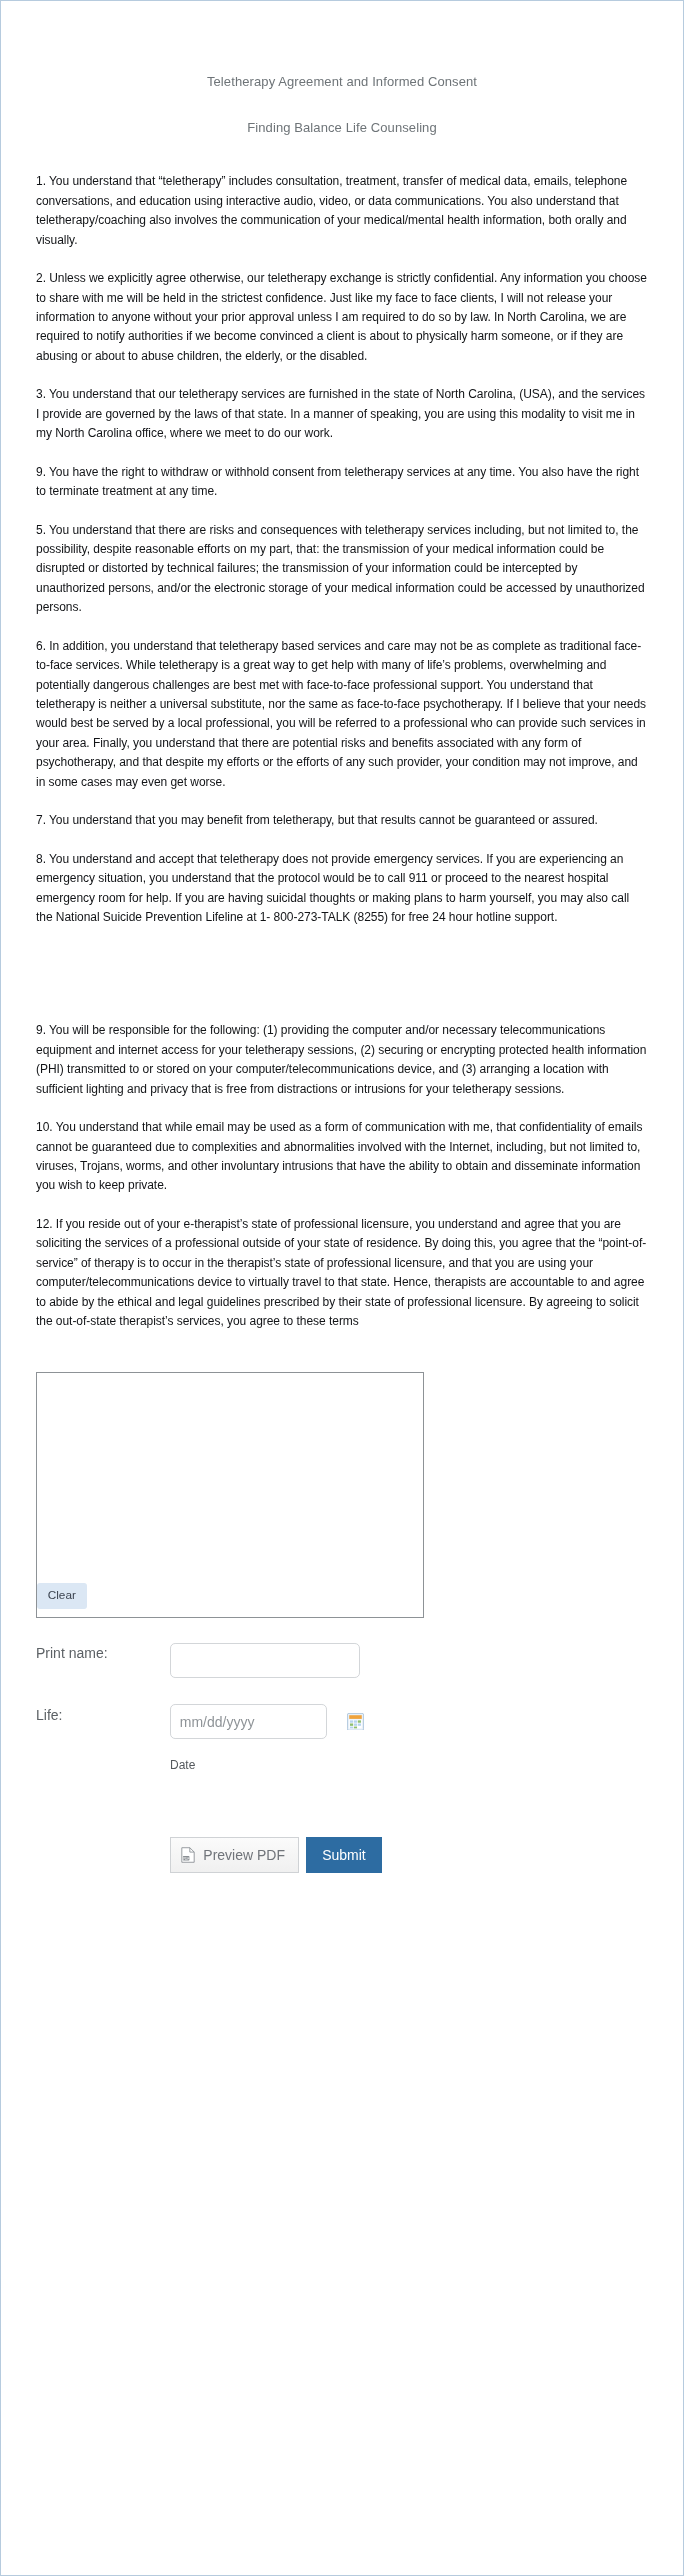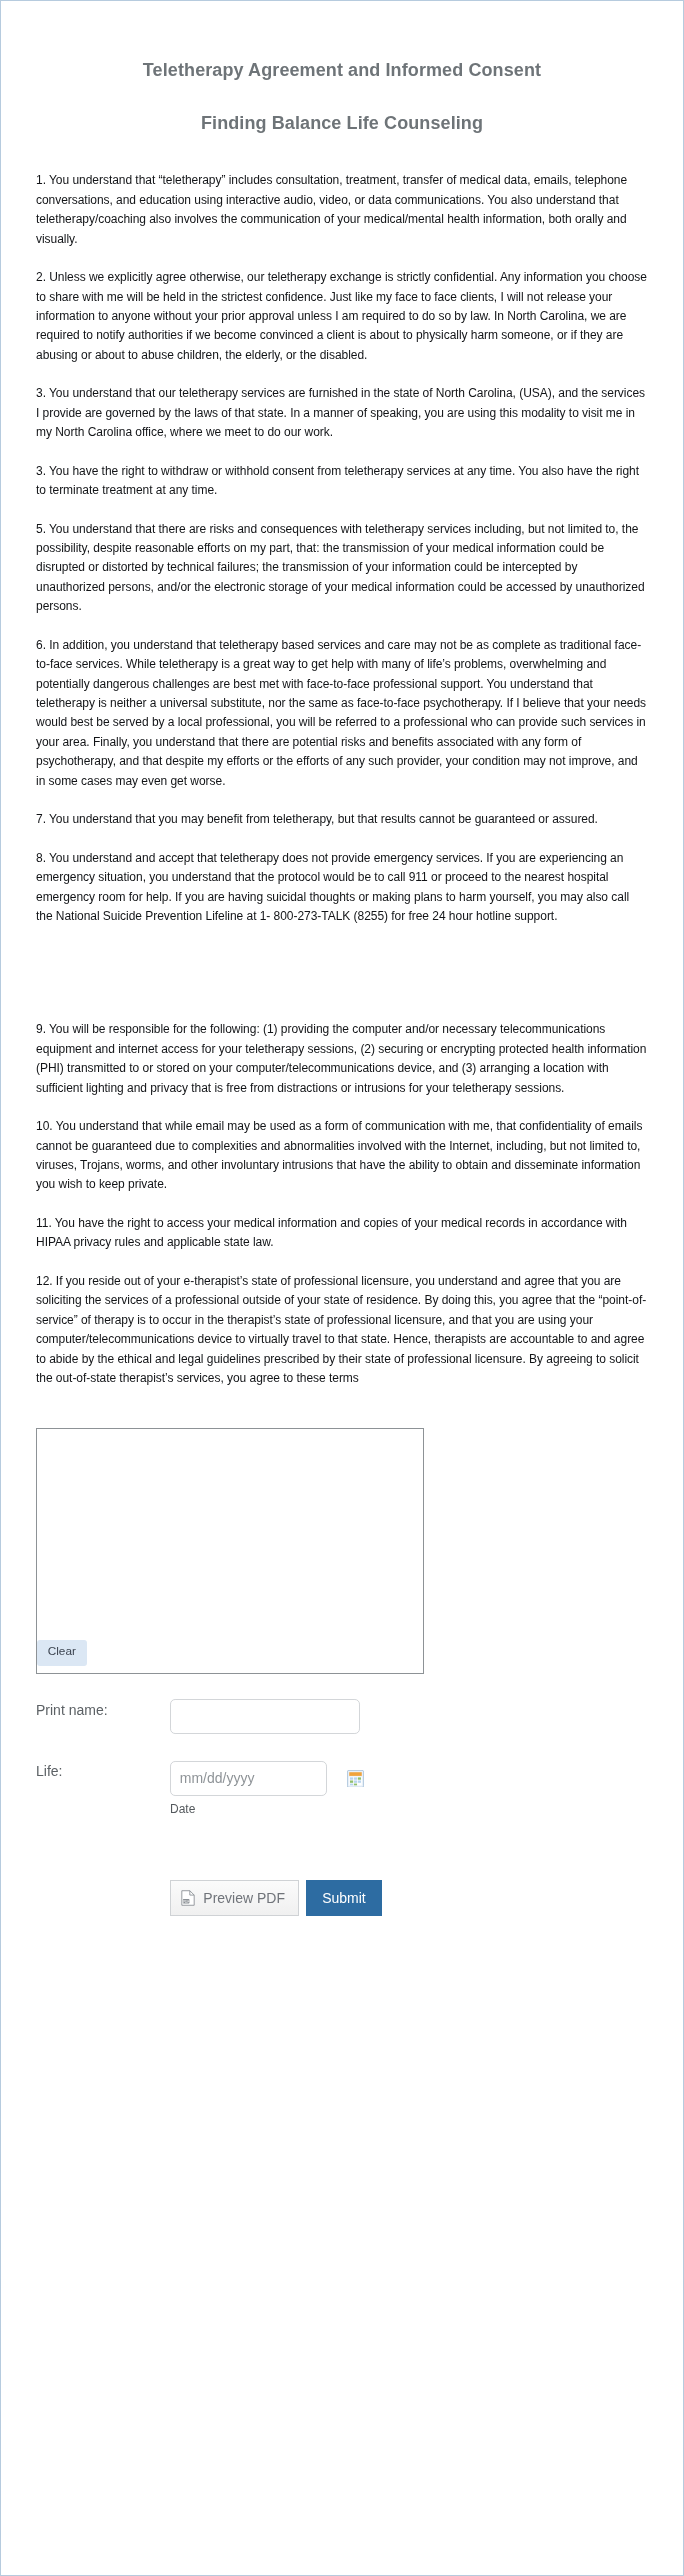--- a/index.html
+++ b/index.html
@@ -18,24 +18,24 @@
     position:relative;
     overflow:hidden;
   }
   .inner { padding:0 35px; }
 
   .doc-head { padding-top:57px; }
   .doc-title,
   .doc-subtitle {
     text-align:center;
     color:#6e7478;
-    font-size:18px;
-    font-weight:700;
+    font-size:13px;
+    font-weight:400;
     line-height:1.4;
-    margin:0;
+    margin:15px;
     letter-spacing:0.1px;
   }
   .doc-subtitle { margin-top:28px; }
 
   .body-text { margin-top:35px; }
   .clause {
     color:#121417;
     font-size:12px;
     line-height:1.62;
     margin:0 0 19px 0;
@@ -108,21 +108,21 @@
 
   .cal-icon {
     width:17px; height:17.7px;
     display:inline-block;
     flex:0 0 17px;
     cursor:pointer;
   }
   .sub-label {
     color:#54595d;
     font-size:12px;
-    margin-top:6px;
+    margin-top:19px;
     line-height:1.3;
   }
 
   
   .btn-row {
     display:flex;
     align-items:center;
     gap:6.6px;
     margin-top:63px;
     padding-left:134px;
@@ -162,28 +162,27 @@
 
     <div class="doc-head">
       <h1 class="doc-title">Teletherapy Agreement and Informed Consent</h1>
       <h2 class="doc-subtitle">Finding Balance Life Counseling</h2>
     </div>
 
     <div class="body-text">
       <p class="clause">1. You understand that “teletherapy” includes consultation, treatment, transfer of medical data, emails, telephone conversations, and education using interactive audio, video, or data communications. You also understand that teletherapy/coaching also involves the communication of your medical/mental health information, both orally and visually.</p>
       <p class="clause">2. Unless we explicitly agree otherwise, our teletherapy exchange is strictly confidential. Any information you choose to share with me will be held in the strictest confidence. Just like my face to face clients, I will not release your information to anyone without your prior approval unless I am required to do so by law. In North Carolina, we are required to notify authorities if we become convinced a client is about to physically harm someone, or if they are abusing or about to abuse children, the elderly, or the disabled.</p>
       <p class="clause">3. You understand that our teletherapy services are furnished in the state of North Carolina, (USA), and the services I provide are governed by the laws of that state. In a manner of speaking, you are using this modality to visit me in my North Carolina office, where we meet to do our work.</p>
-      <p class="clause">3. You have the right to withdraw or withhold consent from teletherapy services at any time. You also have the right to terminate treatment at any time.</p>
+      <p class="clause">9. You have the right to withdraw or withhold consent from teletherapy services at any time. You also have the right to terminate treatment at any time.</p>
       <p class="clause">5. You understand that there are risks and consequences with teletherapy services including, but not limited to, the possibility, despite reasonable efforts on my part, that: the transmission of your medical information could be disrupted or distorted by technical failures; the transmission of your information could be intercepted by unauthorized persons, and/or the electronic storage of your medical information could be accessed by unauthorized persons.</p>
       <p class="clause">6. In addition, you understand that teletherapy based services and care may not be as complete as traditional face-to-face services. While teletherapy is a great way to get help with many of life’s problems, overwhelming and potentially dangerous challenges are best met with face-to-face professional support. You understand that teletherapy is neither a universal substitute, nor the same as face-to-face psychotherapy. If I believe that your needs would best be served by a local professional, you will be referred to a professional who can provide such services in your area. Finally, you understand that there are potential risks and benefits associated with any form of psychotherapy, and that despite my efforts or the efforts of any such provider, your condition may not improve, and in some cases may even get worse.</p>
       <p class="clause">7. You understand that you may benefit from teletherapy, but that results cannot be guaranteed or assured.</p>
       <p class="clause gap-after">8. You understand and accept that teletherapy does not provide emergency services. If you are experiencing an emergency situation, you understand that the protocol would be to call 911 or proceed to the nearest hospital emergency room for help. If you are having suicidal thoughts or making plans to harm yourself, you may also call the National Suicide Prevention Lifeline at 1- 800-273-TALK (8255) for free 24 hour hotline support.</p>
       <p class="clause">9. You will be responsible for the following: (1) providing the computer and/or necessary telecommunications equipment and internet access for your teletherapy sessions, (2) securing or encrypting protected health information (PHI) transmitted to or stored on your computer/telecommunications device, and (3) arranging a location with sufficient lighting and privacy that is free from distractions or intrusions for your teletherapy sessions.</p>
       <p class="clause">10. You understand that while email may be used as a form of communication with me, that confidentiality of emails cannot be guaranteed due to complexities and abnormalities involved with the Internet, including, but not limited to, viruses, Trojans, worms, and other involuntary intrusions that have the ability to obtain and disseminate information you wish to keep private.</p>
-      <p class="clause">11. You have the right to access your medical information and copies of your medical records in accordance with HIPAA privacy rules and applicable state law.</p>
       <p class="clause">12. If you reside out of your e-therapist’s state of professional licensure, you understand and agree that you are soliciting the services of a professional outside of your state of residence. By doing this, you agree that the “point-of-service” of therapy is to occur in the therapist’s state of professional licensure, and that you are using your computer/telecommunications device to virtually travel to that state. Hence, therapists are accountable to and agree to abide by the ethical and legal guidelines prescribed by their state of professional licensure. By agreeing to solicit the out-of-state therapist’s services, you agree to these terms</p>
     </div>
 
     <div class="form-area">
 
       <div class="field-row">
         <div class="field-control">
           <div class="sig-wrap">
             <div class="sig-canvas"></div>
             <button class="sig-clear" type="button">Clear</button>

